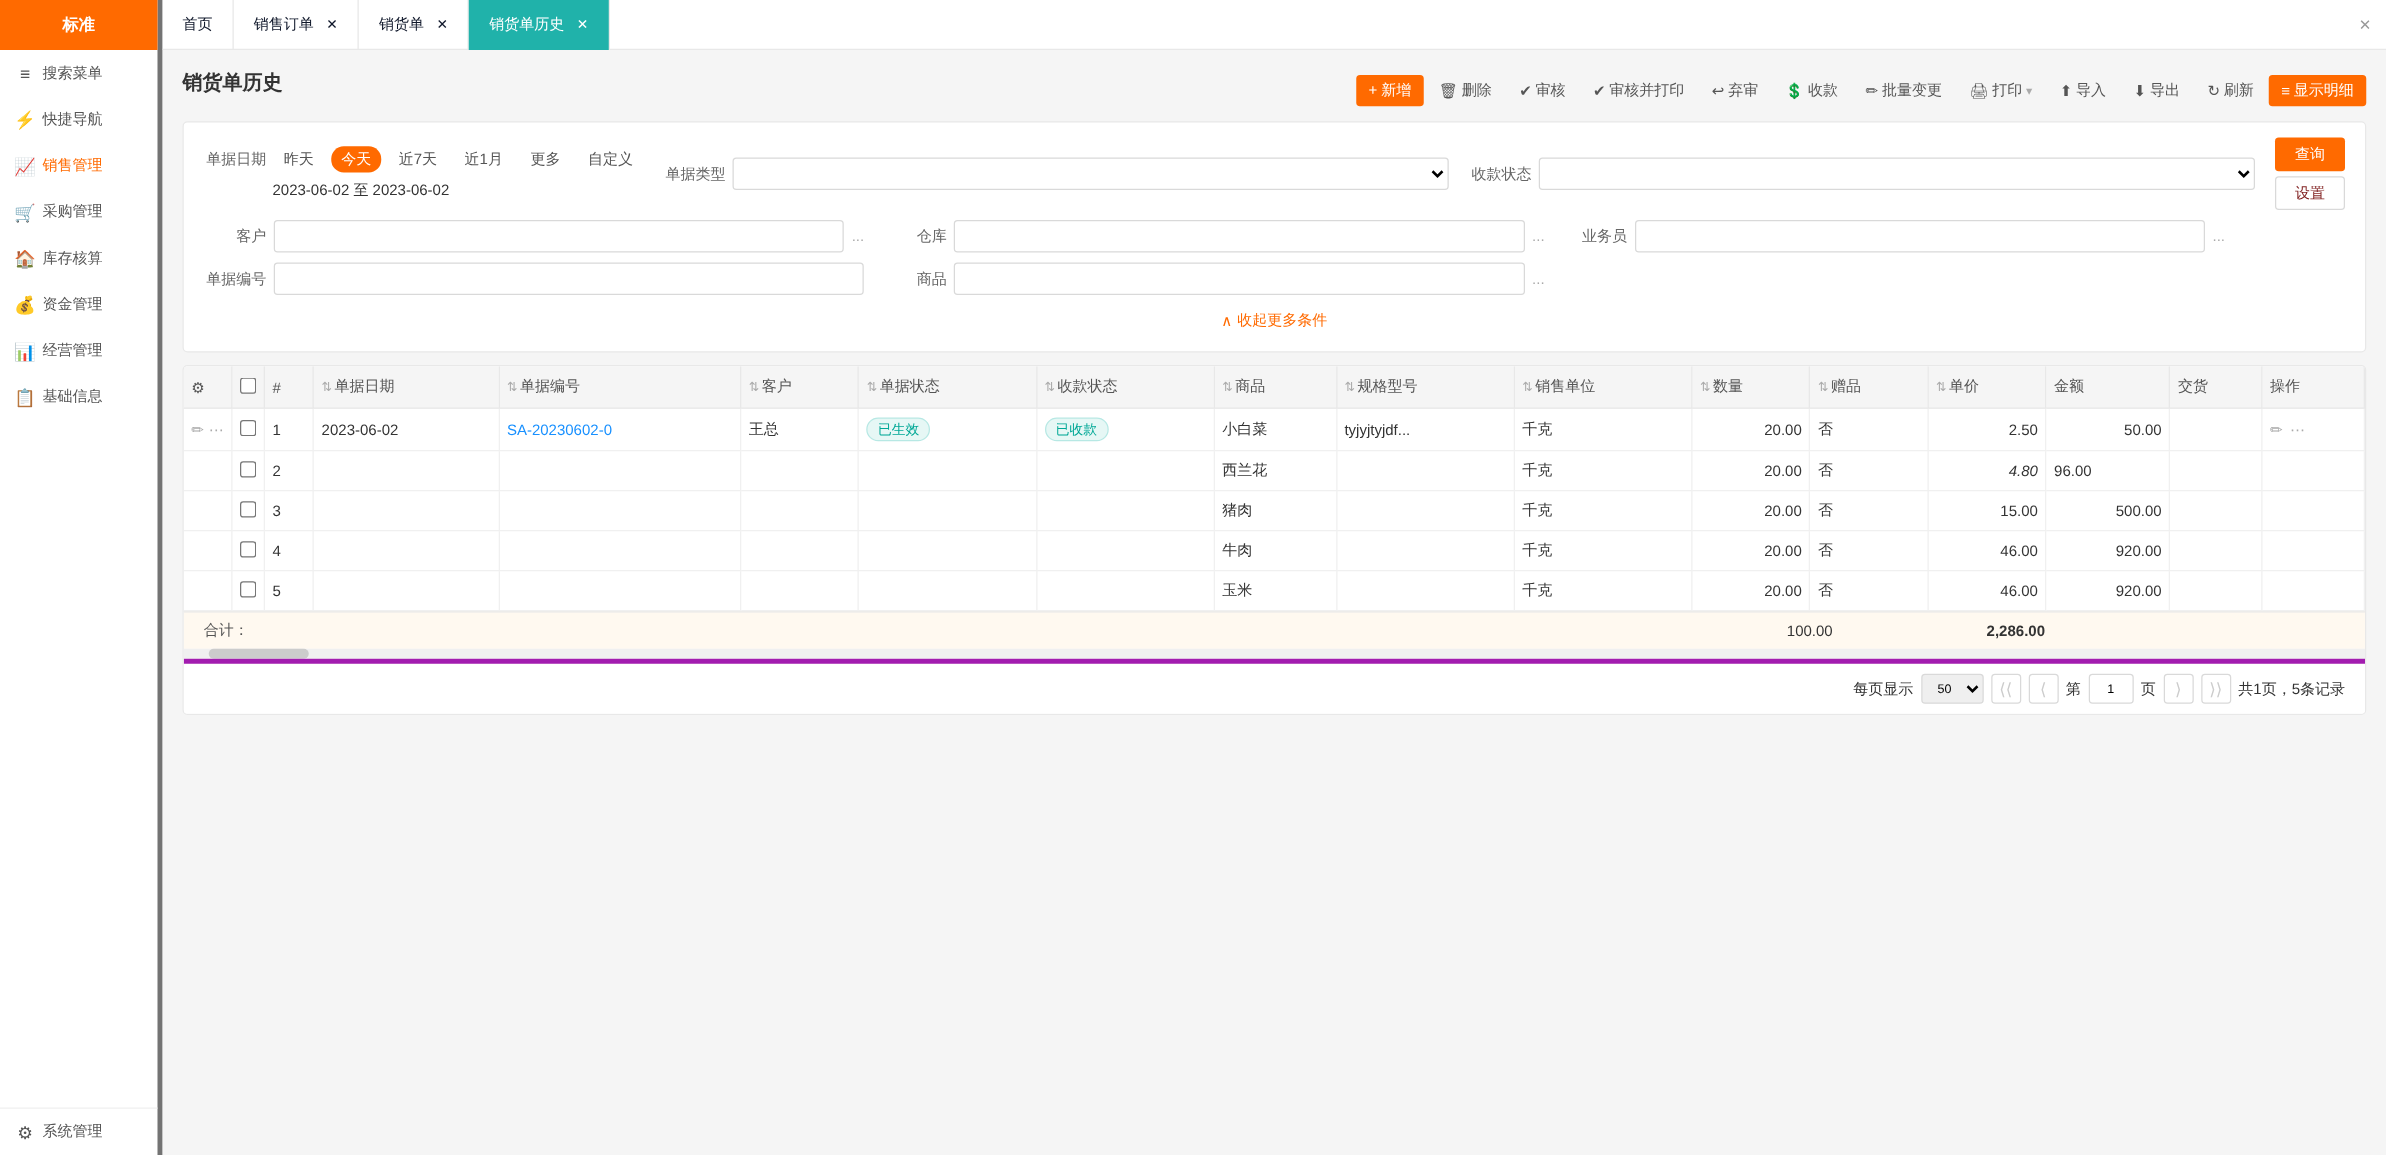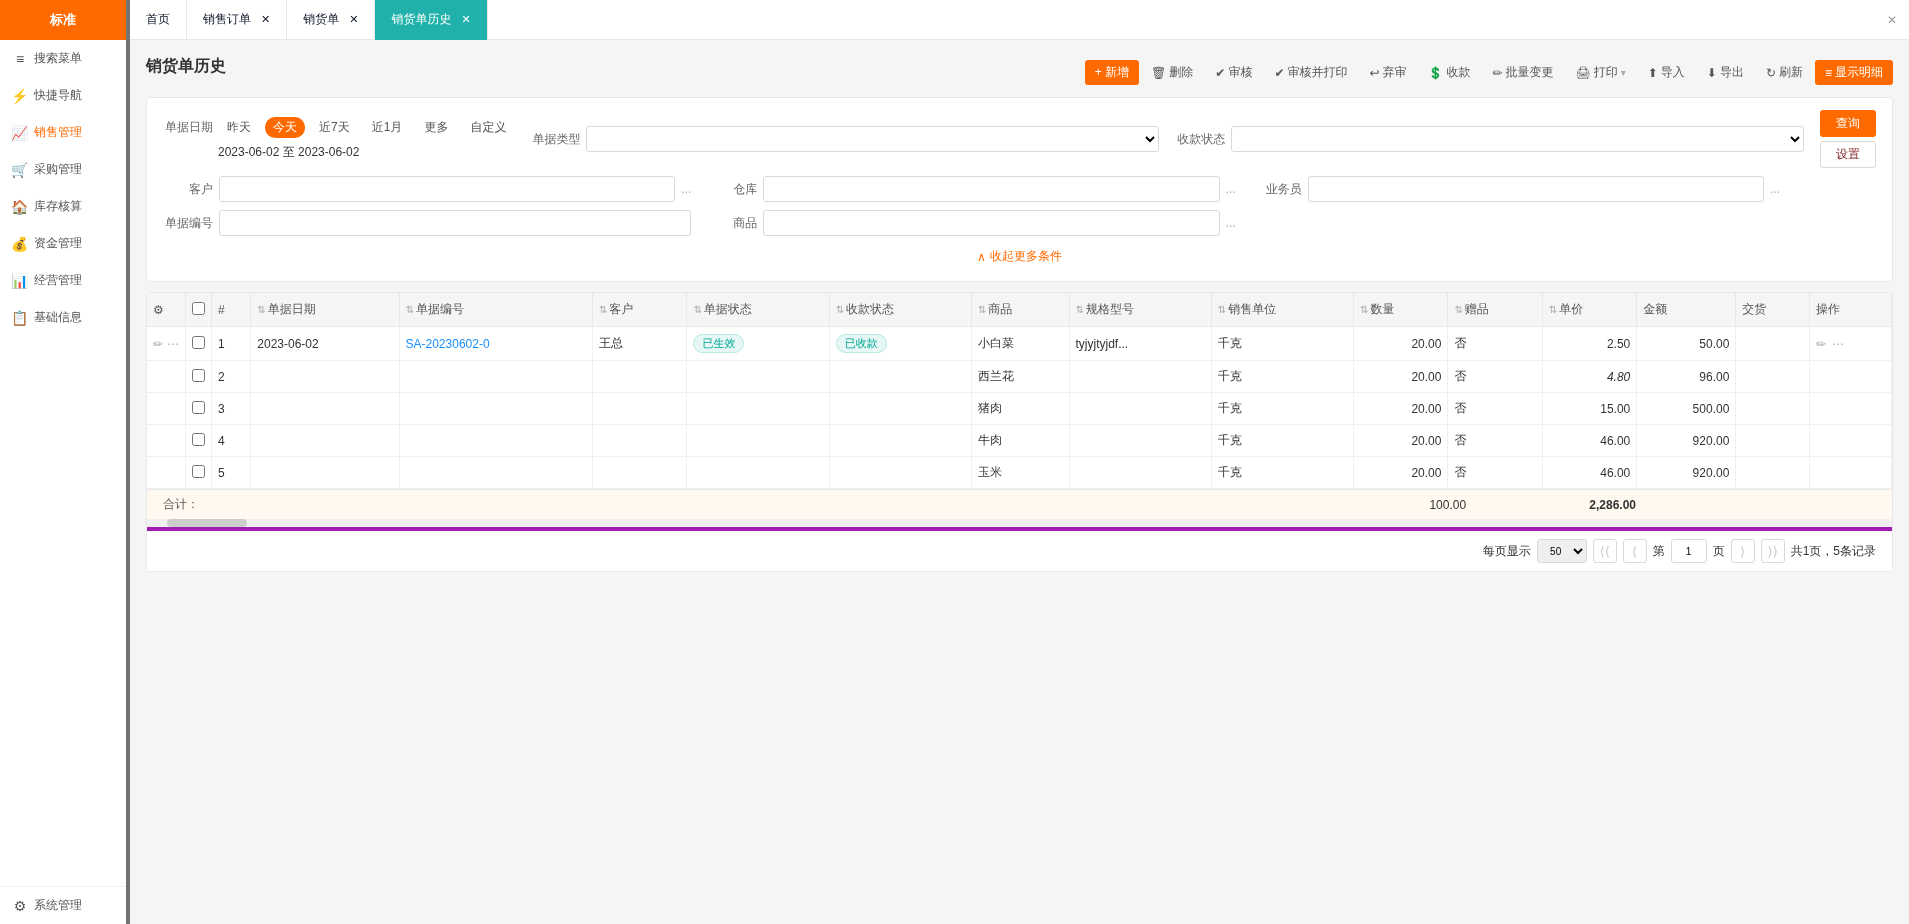--- a/index.html
+++ b/index.html
@@ -342,21 +342,21 @@
               <td></td>
               <td></td>
               <td></td>
               <td></td>
               <td>西兰花</td>
               <td></td>
               <td>千克</td>
               <td style="text-align: right;">20.00</td>
               <td>否</td>
               <td style="text-align: right; font-style: italic;">4.80</td>
-              <td style="text-align: right;">96.00</td>
+              <td style="">96.00</td>
               <td></td>
               <td></td>
             </tr>
             <tr>
               <td></td>
               <td><input type="checkbox" style=""></td>
               <td>3</td>
               <td></td>
               <td></td>
               <td></td>

